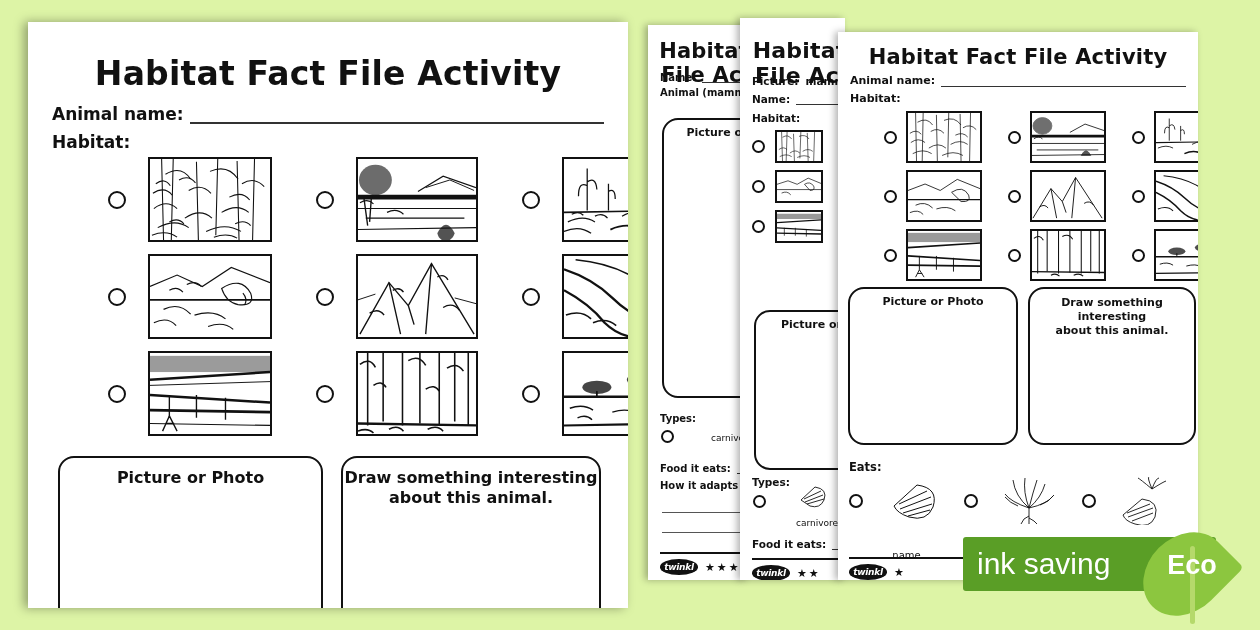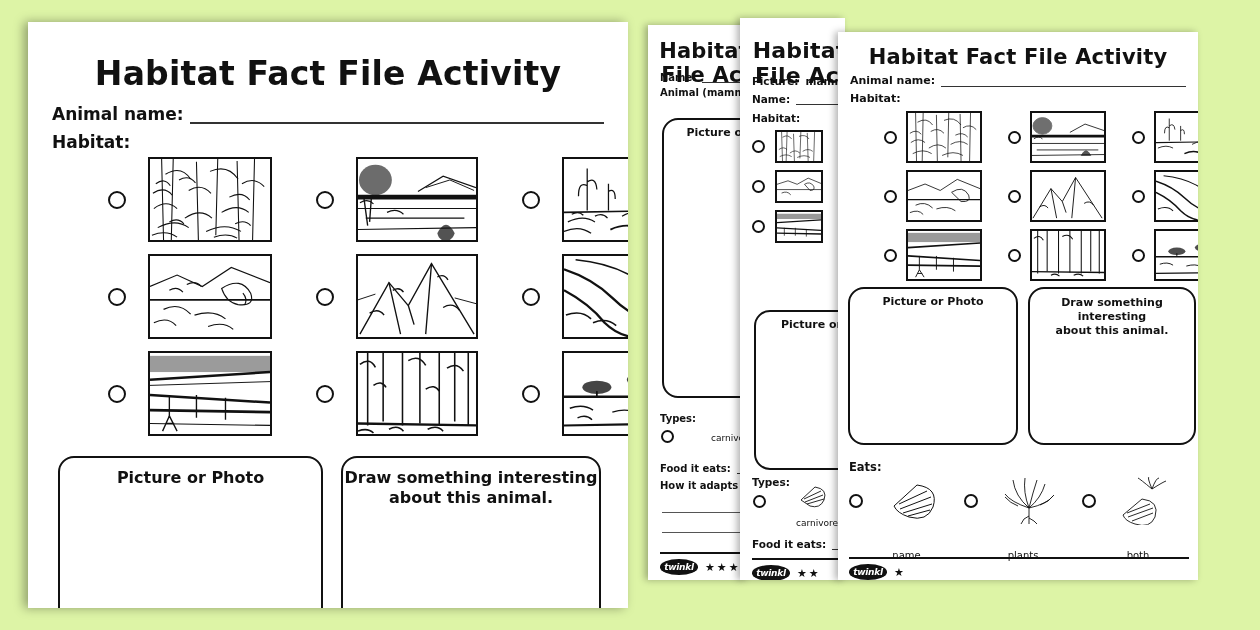--- a/index.html
+++ b/index.html
@@ -659,14 +659,21 @@
         <div class="cap" style="font-size:16px; padding-top:10px;">Picture or Photo</div>
       </div>
       <div class="drawbox" style="position:absolute; left:313px; top:434px; width:260px; height:180px;">
         <div class="cap" style="font-size:16px; padding-top:10px;">Draw something interesting</div>
         <div class="cap" style="font-size:16px; padding-top:0;">about this animal.</div>
       </div>
 
     </div>
   </div>
 
+  <div id="eco-badge">
+    <div id="eco-bar"></div>
+    <div id="eco-drop"></div>
+    <div id="eco-vein"></div>
+    <div id="eco-bar-label">ink saving</div>
+    <div id="eco-drop-text">Eco</div>
+  </div>
 
 </div>
 
 </body></html>

